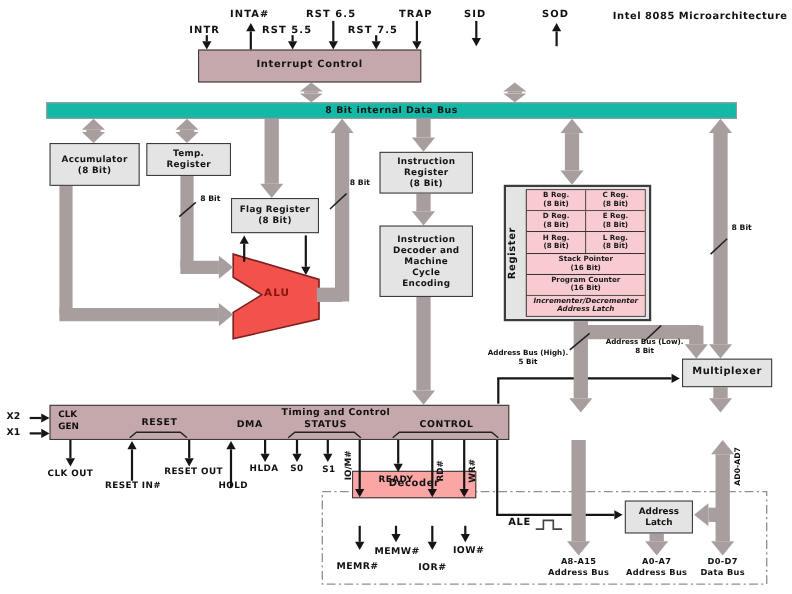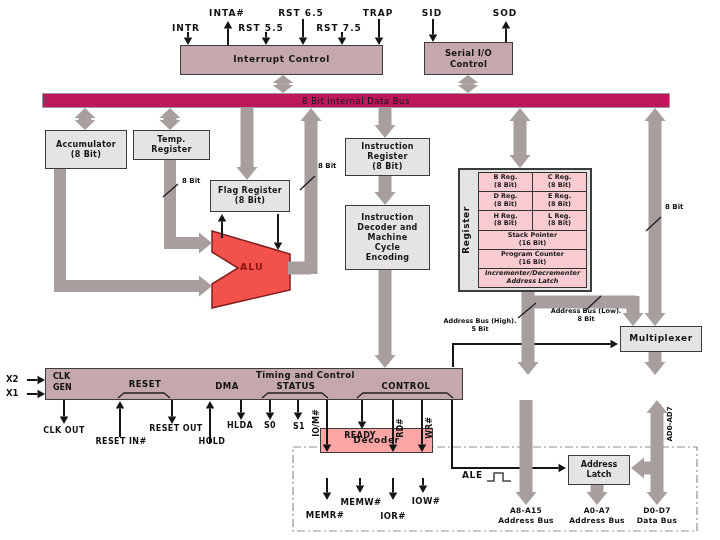--- a/index.html
+++ b/index.html
@@ -10,22 +10,22 @@
   .box{position:absolute;z-index:2;display:flex;align-items:center;justify-content:center;
        text-align:center;font-weight:bold;color:#141414;border:1.5px solid #3c3c3c;
        white-space:pre-line;line-height:1.25;box-sizing:border-box;}
   .mauve{background:var(--mauve,#c5a8ab);}
   .gray{background:var(--box_gray,#e4e4e4);}
   .pink{background:var(--pink,#f7cbd0);}
   .lbl{position:absolute;z-index:4;font-weight:bold;color:#111;white-space:pre-line;
        line-height:1.3;text-align:center;}
   .ctr{transform:translateX(-50%);}
   .rot{transform:translate(-50%,-50%) rotate(-90deg);white-space:nowrap;}
-  .busbar{position:absolute;z-index:2;background:#be185d;border:1px solid #9b9898;
-          display:flex;align-items:center;justify-content:center;font-weight:normal;
+  .busbar{position:absolute;z-index:2;background:#14b8a6;border:1px solid #9b9898;
+          display:flex;align-items:center;justify-content:center;font-weight:bold;
           color:#141414;box-sizing:border-box;}
   #reggrid{position:absolute;z-index:2;left:478px;top:172px;width:109px;height:116px;
            display:flex;flex-direction:column;border:1px solid #333;background:var(--pink,#f7cbd0);box-sizing:border-box;}
   .rrow{display:flex;flex:1;border-bottom:1px solid #333;}
   .rrow:last-child{border-bottom:none;font-style:italic;}
   .rcell{flex:1;display:flex;align-items:center;justify-content:center;text-align:center;
          font-size:6.5px;font-weight:bold;color:#1a1a1a;line-height:1.2;white-space:pre-line;
          background:var(--pink,#f7cbd0);}
   .rcell.first{border-right:1px solid #333;}
 </style>
@@ -148,22 +148,20 @@
           <polygon points="526,505 515.5,492 536.5,492" fill="#a89e9e"></polygon>
         </g>
         <g>
           <line x1="597" y1="485" x2="597" y2="492" stroke="#a89e9e" stroke-width="13"></line>
           <polygon points="597,505 586.5,492 607.5,492" fill="#a89e9e"></polygon>
         </g>
       </g>
   </svg>
 
   <div class="box mauve" style="left:180px;top:45px;width:203px;height:30px;font-size:9px;letter-spacing:.6px">Interrupt Control</div>
-  <div class="box mauve" style="left:424px;top:42px;width:89px;height:33px;font-size:8.5px;letter-spacing:.3px">Serial I/O
-Control</div>
   <div class="busbar" style="left:42px;top:93px;width:628px;height:15px;font-size:8.5px;letter-spacing:.5px">8 Bit internal Data Bus</div>
   <div class="box gray" style="left:45px;top:130px;width:82px;height:39px;font-size:8px;letter-spacing:.3px">Accumulator
 (8 Bit)</div>
   <div class="box gray" style="left:133px;top:130px;width:77px;height:30px;font-size:8px;letter-spacing:.3px">Temp.
 Register</div>
   <div class="box gray" style="left:210px;top:180px;width:80px;height:32px;font-size:8px;letter-spacing:.3px">Flag Register
 (8 Bit)</div>
   <div class="box gray" style="left:345px;top:138px;width:85px;height:38px;font-size:8px;letter-spacing:.3px">Instruction
 Register
 (8 Bit)</div>
@@ -334,20 +332,21 @@
     <line x1="300" y1="190" x2="315" y2="176" stroke="#222" stroke-width="1.4"></line>
     <line x1="646" y1="231" x2="661" y2="217" stroke="#222" stroke-width="1.4"></line>
     <line x1="518" y1="318" x2="536" y2="303" stroke="#222" stroke-width="1.4"></line>
     <line x1="586" y1="310" x2="601" y2="296" stroke="#222" stroke-width="1.4"></line>
     <polyline points="118,398 124,393 164,393 170,398" fill="none" stroke="#222" stroke-width="1.3"></polyline>
     <polyline points="262,398 268,393 322,393 328,398" fill="none" stroke="#222" stroke-width="1.3"></polyline>
     <polyline points="357,398 363,393 447,393 453,398" fill="none" stroke="#222" stroke-width="1.3"></polyline>
     <polyline points="487,481 494,481 494,473 503,473 503,481 511,481" fill="none" stroke="#444" stroke-width="1.5"></polyline>
   </svg>
 
+  <div class="lbl" style="right:4px;top:10px;font-size:9px;letter-spacing:.5px">Intel 8085 Microarchitecture</div>
 
   <div class="lbl ctr" style="left:186px;top:23px;font-size:9px;letter-spacing:1px">INTR</div>
   <div class="lbl ctr" style="left:227px;top:8px;font-size:9px;letter-spacing:1px">INTA#</div>
   <div class="lbl ctr" style="left:261px;top:23px;font-size:9px;letter-spacing:1px">RST 5.5</div>
   <div class="lbl ctr" style="left:301px;top:8px;font-size:9px;letter-spacing:1px">RST 6.5</div>
   <div class="lbl ctr" style="left:339px;top:23px;font-size:9px;letter-spacing:1px">RST 7.5</div>
   <div class="lbl ctr" style="left:378px;top:8px;font-size:9px;letter-spacing:1px">TRAP</div>
   <div class="lbl ctr" style="left:432px;top:8px;font-size:9px;letter-spacing:1px">SID</div>
   <div class="lbl ctr" style="left:505px;top:8px;font-size:9px;letter-spacing:1px">SOD</div>
 

